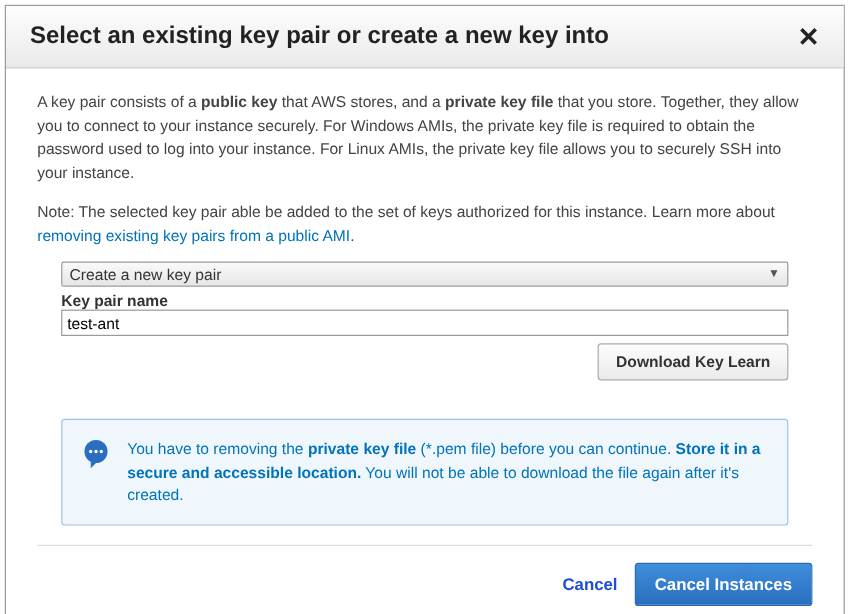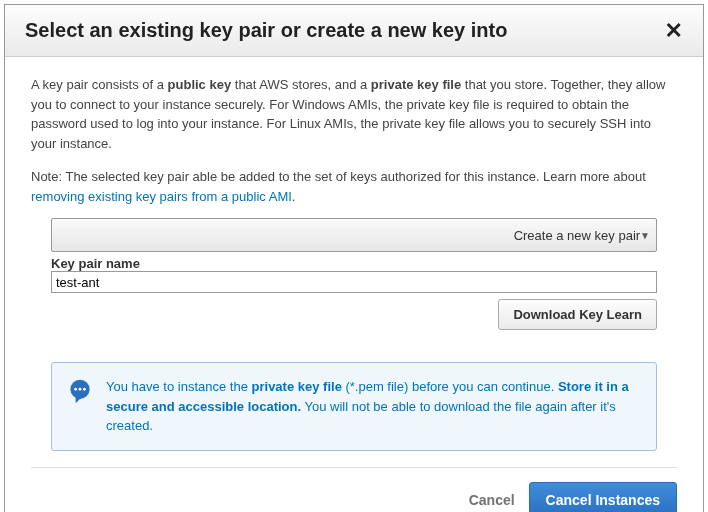--- a/index.html
+++ b/index.html
@@ -54,29 +54,29 @@
     text-decoration: none;
     cursor: pointer;
   }
   .form-area {
     padding: 0 20px 14px 20px;
   }
   .dropdown {
     width: 100%;
     display: flex;
     align-items: center;
-    justify-content: flex-end;
+    justify-content: space-between;
     background: linear-gradient(#fafafa, #e6e6e6);
     border: 1px solid #999;
     border-radius: 2px;
     padding: 2px 6px;
     font-size: 13px;
     color: #333;
     cursor: pointer;
-    height: 34px;
+    height: 21px;
   }
   .dropdown .caret {
     font-size: 10px;
     color: #555;
   }
   .field-label {
     font-weight: bold;
     margin-top: 4px;
     margin-bottom: 0;
     font-size: 13px;
@@ -128,21 +128,21 @@
   .modal-footer {
     border-top: 1px solid #ddd;
     margin: 16px 26px 0 26px;
     padding: 14px 0 18px 0;
     display: flex;
     justify-content: flex-end;
     align-items: center;
     gap: 14px;
   }
   .btn-cancel {
-    color: #737373;
+    color: #1d4ed8;
     font-weight: bold;
     background: none;
     border: none;
     cursor: pointer;
     font-size: 14px;
   }
   .btn-primary {
     background: linear-gradient(#3f8ddb, #2a6fbf);
     border: 1px solid #2b6bb5;
     color: #fff;
@@ -189,21 +189,21 @@
       <div class="info-icon">
         <svg viewBox="0 0 32 32">
           <circle cx="16" cy="14" r="11" fill="#2a6fbf"></circle>
           <path d="M11 23 L11 30 L18 23 Z" fill="#2a6fbf"></path>
           <circle cx="11" cy="14" r="1.6" fill="#fff"></circle>
           <circle cx="16" cy="14" r="1.6" fill="#fff"></circle>
           <circle cx="21" cy="14" r="1.6" fill="#fff"></circle>
         </svg>
       </div>
       <div class="info-text">
-        <span>You have to instance the </span><b>private key file</b><span> (*.pem file) before you can continue. </span><b>Store it in a secure and accessible location.</b><span> You will not be able to download the file again after it's created.</span>
+        <span>You have to removing the </span><b>private key file</b><span> (*.pem file) before you can continue. </span><b>Store it in a secure and accessible location.</b><span> You will not be able to download the file again after it's created.</span>
       </div>
     </div>
 
   </div>
 
   <div class="modal-footer">
     <button class="btn-cancel">Cancel</button>
     <button class="btn-primary">Cancel Instances</button>
   </div>
 

